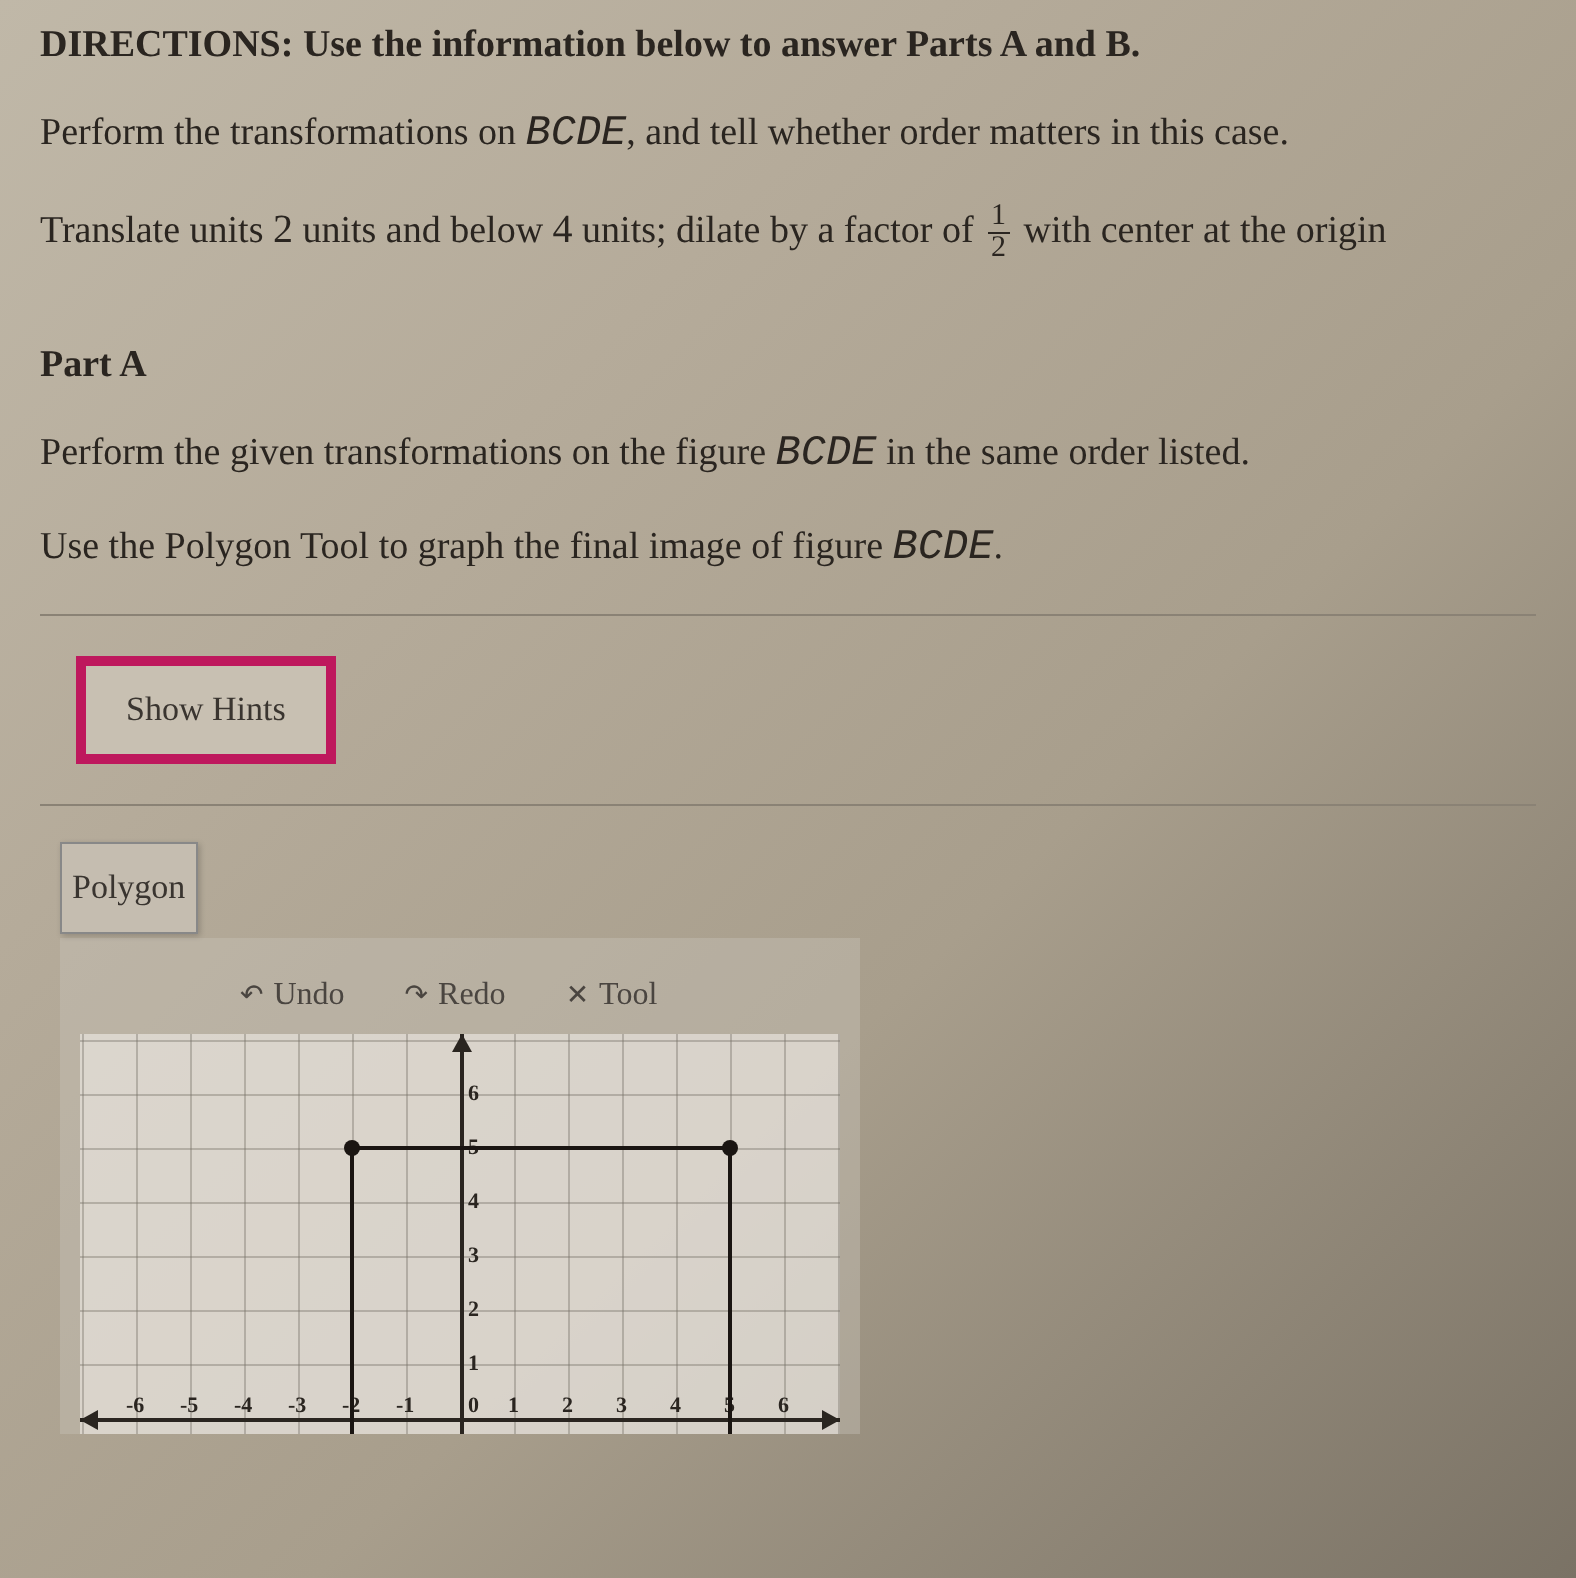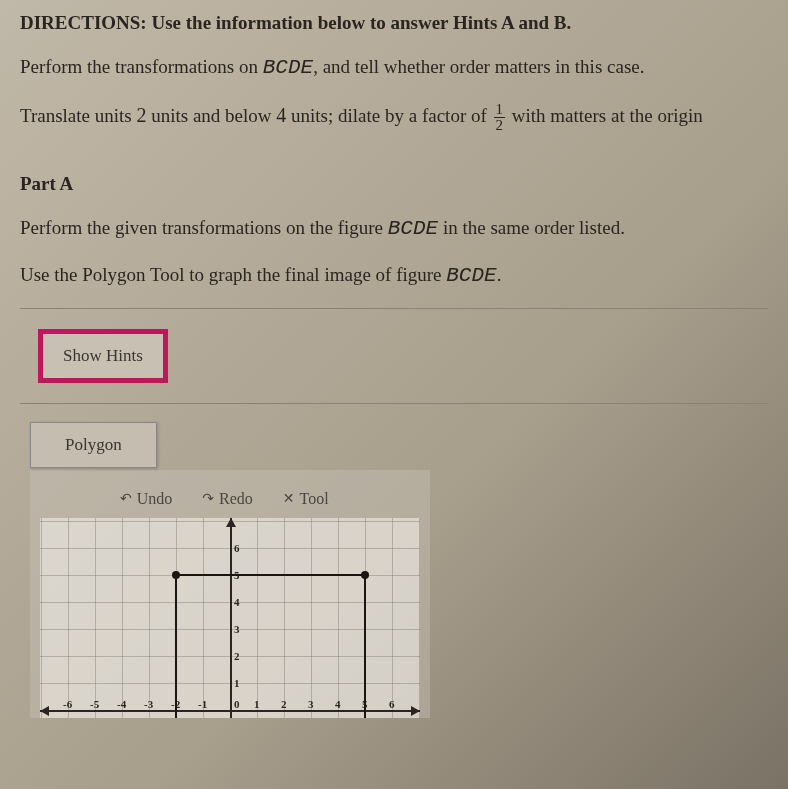--- a/index.html
+++ b/index.html
@@ -71,21 +71,21 @@
       cursor: pointer;
     }
     .tool-area {
       margin-top: 18px;
       margin-left: 10px;
     }
     .polygon-btn {
       display: inline-block;
       background: #c5bdb0;
       border: 1px solid #888;
-      padding: 12px 34px;
+      padding: 12px 5px;
       font-size: 17px;
       color: #3a3530;
       font-family: 'Times New Roman', serif;
       cursor: pointer;
       box-shadow: 1px 1px 3px rgba(0,0,0,0.2);
     }
     .graph-panel {
       background: rgba(200,195,185,0.4);
       width: 400px;
       padding: 10px 0 0 0;
@@ -161,28 +161,28 @@
       background: #1a1512;
       border-radius: 50%;
       transform: translate(-50%, -50%);
     }
   </style>
 </head>
 <body>
 
 
 
-<div class="directions-header">DIRECTIONS: Use the information below to answer Hints A and B.</div>
+<div class="directions-header">DIRECTIONS: Use the information below to answer Parts A and B.</div>
 
 <div class="instruction-text">
   <span>Perform the transformations on </span><span class="math-var">BCDE</span><span>, and tell whether order matters in this case.</span>
 </div>
 
 <div class="instruction-text">
-  <span>Translate units </span><span class="math-num">2</span><span> units and below </span><span class="math-num">4</span><span> units; dilate by a factor of </span><span class="fraction"><span class="num">1</span><span class="den">2</span></span><span> with matters at the origin</span>
+  <span>Translate units </span><span class="math-num">2</span><span> units and below </span><span class="math-num">4</span><span> units; dilate by a factor of </span><span class="fraction"><span class="num">1</span><span class="den">2</span></span><span> with center at the origin</span>
 </div>
 
 <div class="part-header">Part A</div>
 
 <div class="instruction-text">
   <span>Perform the given transformations on the figure </span><span class="math-var">BCDE</span><span> in the same order listed.</span>
 </div>
 
 <div class="instruction-text">
   <span>Use the Polygon Tool to graph the final image of figure </span><span class="math-var">BCDE</span><span>.</span>

